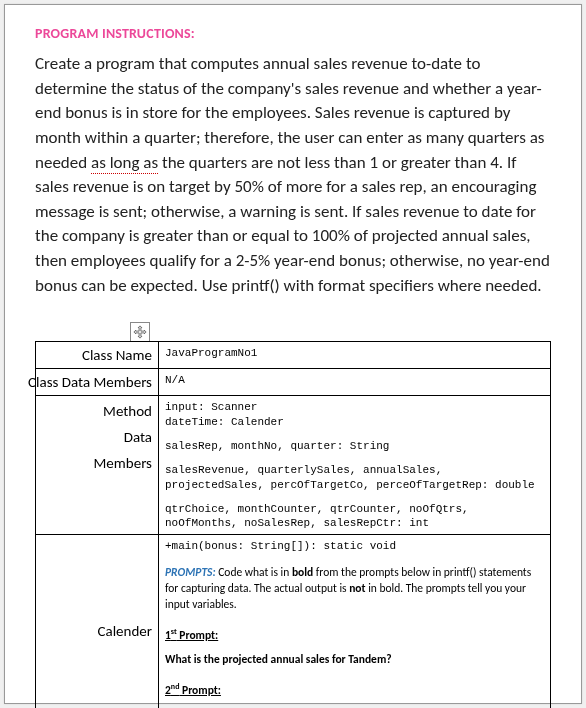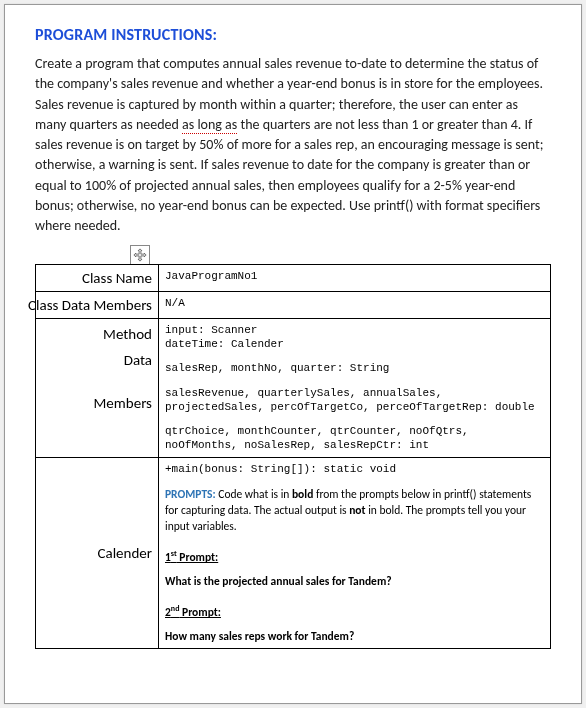--- a/index.html
+++ b/index.html
@@ -16,31 +16,31 @@
     background: #fff;
     border: 1px solid #999;
     margin: 4px;
     padding: 20px 30px 30px 30px;
     width: 578px;
     height: 700px;
     position: relative;
     box-shadow: 0 0 2px rgba(0,0,0,0.1);
   }
   .heading {
-    color: #1d4ed8;
+    color: #ec4899;
     font-weight: bold;
-    font-size: 16px;
+    font-size: 14px;
     margin-bottom: 10px;
     letter-spacing: 0.2px;
   }
   .intro {
-    font-size: 14px;
+    font-size: 17px;
     line-height: 1.45;
     color: #222;
-    margin-bottom: 8px;
+    margin-bottom: 24px;
   }
   .underline-err {
     border-bottom: 1px dotted #c00;
   }
   .anchor {
     width: 20px; height: 20px;
     border: 1px solid #888;
     display: flex; align-items: center; justify-content: center;
     margin-left: 95px;
     margin-bottom: -1px;
@@ -60,21 +60,21 @@
   td.label {
     width: 118px;
     text-align: right;
     padding-right: 8px;
     font-size: 15px;
     vertical-align: middle;
   }
   td.label.topv { vertical-align: top; padding-top: 6px; }
   td.cell { font-family: "Courier New", monospace; font-size: 11px; line-height: 1.3; }
   td.cell .sans { font-family: Calibri, Arial, sans-serif; font-size: 11.5px; line-height: 1.4; }
-  .prompts-label { color: #2e74b5; font-weight: bold; }
+  .prompts-label { color: #2e74b5; font-weight: bold; font-style: italic; }
   .bold { font-weight: bold; }
   .u { text-decoration: underline; }
   .block { margin-bottom: 10px; }
   .mt { margin-top: 14px; }
   sup { font-size: 8px; }
   .label-outdent {
     margin-left: -68px;
     display: inline-block;
     width: 178px;
     text-align: right;
@@ -106,21 +106,21 @@
     <tr>
       <td class="label">
         <span class="label-outdent">Class Data Members</span>
       </td>
       <td class="cell">N/A</td>
     </tr>
     <tr>
       <td class="label topv">
         <div>Method</div>
         <div style="margin-top:8px">Data</div>
-        <div style="margin-top:25px">Members</div>
+        <div style="margin-top:8px">Members</div>
       </td>
       <td class="cell">
         <div>input:  Scanner</div>
         <div>dateTime: Calender</div>
         <div style="height:10px"></div>
         <div>salesRep, monthNo, quarter:   String</div>
         <div style="height:10px"></div>
         <div>salesRevenue, quarterlySales, annualSales, projectedSales, percOfTargetCo, perceOfTargetRep:   double</div>
         <div style="height:10px"></div>
         <div>qtrChoice, monthCounter, qtrCounter, noOfQtrs, noOfMonths, noSalesRep, salesRepCtr:   int</div>

